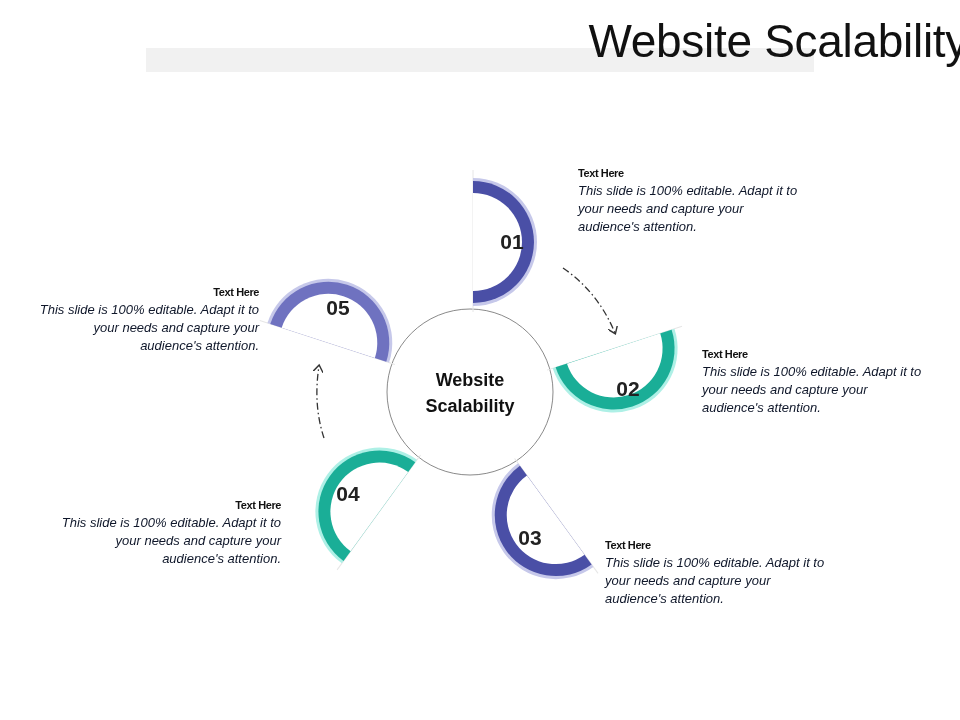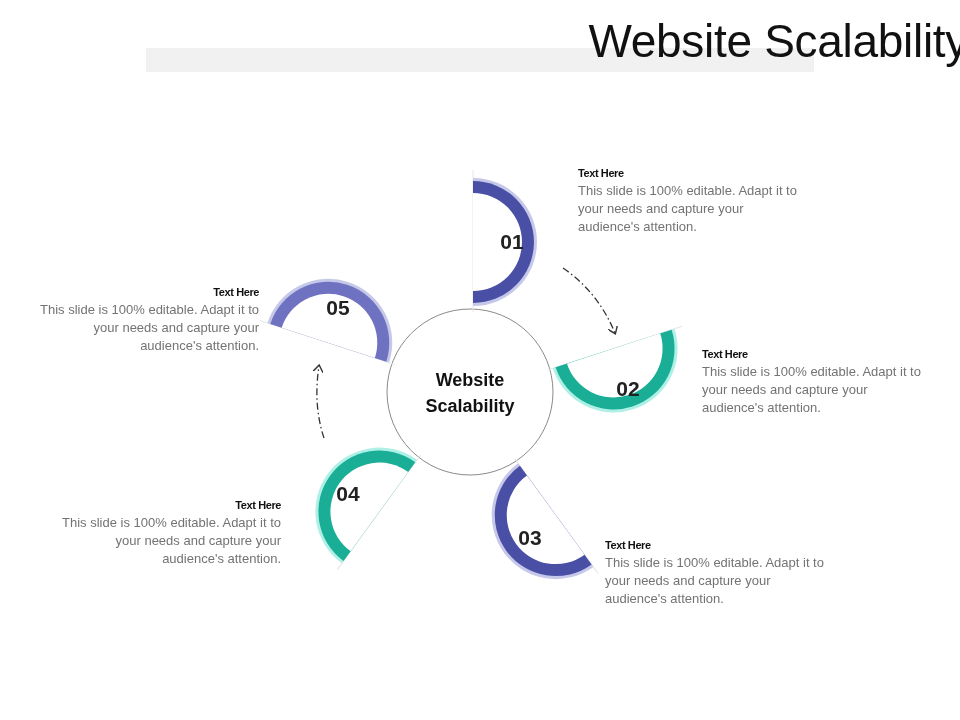--- a/index.html
+++ b/index.html
@@ -4,21 +4,21 @@
 <style>
   html,body{margin:0;padding:0;background:#ffffff;}
   body{width:960px;height:720px;position:relative;overflow:hidden;font-family:"Liberation Sans",sans-serif;}
   .title-band{position:absolute;left:146px;top:48px;width:668px;height:24px;background:#f1f1f1;}
   .title{position:absolute;left:8px;top:14px;width:960px;text-align:right;font-size:46px;color:#111;letter-spacing:-0.3px;}
   svg.diagram{position:absolute;left:0;top:0;}
   .num{font-family:"Liberation Sans",sans-serif;font-weight:bold;font-size:21px;fill:#222;}
   .center-text{font-family:"Liberation Sans",sans-serif;font-weight:bold;font-size:18px;fill:#111;}
   .block{position:absolute;width:230px;}
   .block .h{font-weight:bold;font-size:11px;color:#111;letter-spacing:-0.4px;margin-bottom:3px;}
-  .block .b{font-size:13px;line-height:18px;color:#737373;}
+  .block .b{font-size:13px;line-height:18px;color:#0f172a;font-style:italic;}
   .block.right{text-align:right;}
 </style>
 </head>
 <body>
 
 <div class="title-band"></div>
 <div class="title">Website Scalability</div>
 
 <svg class="diagram" width="960" height="720" viewBox="0 0 960 720">
   <defs>

